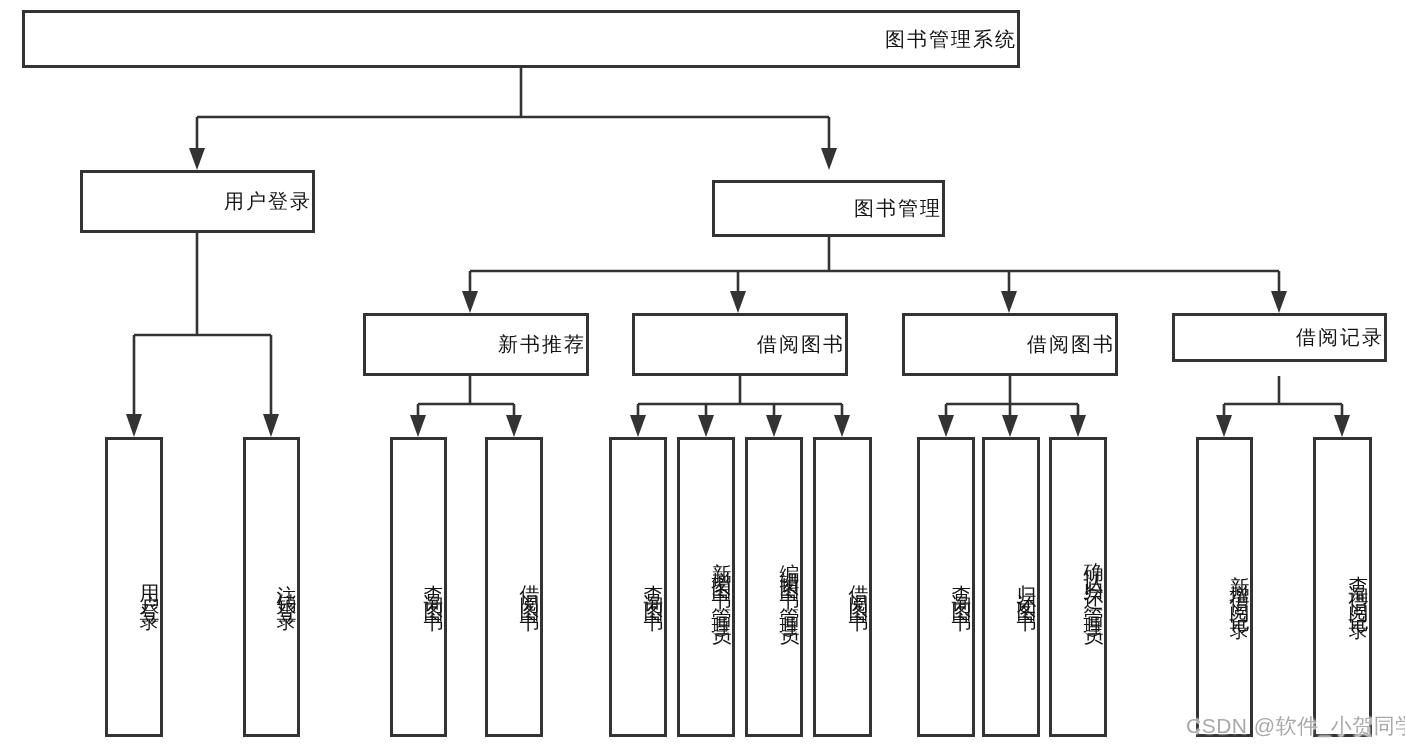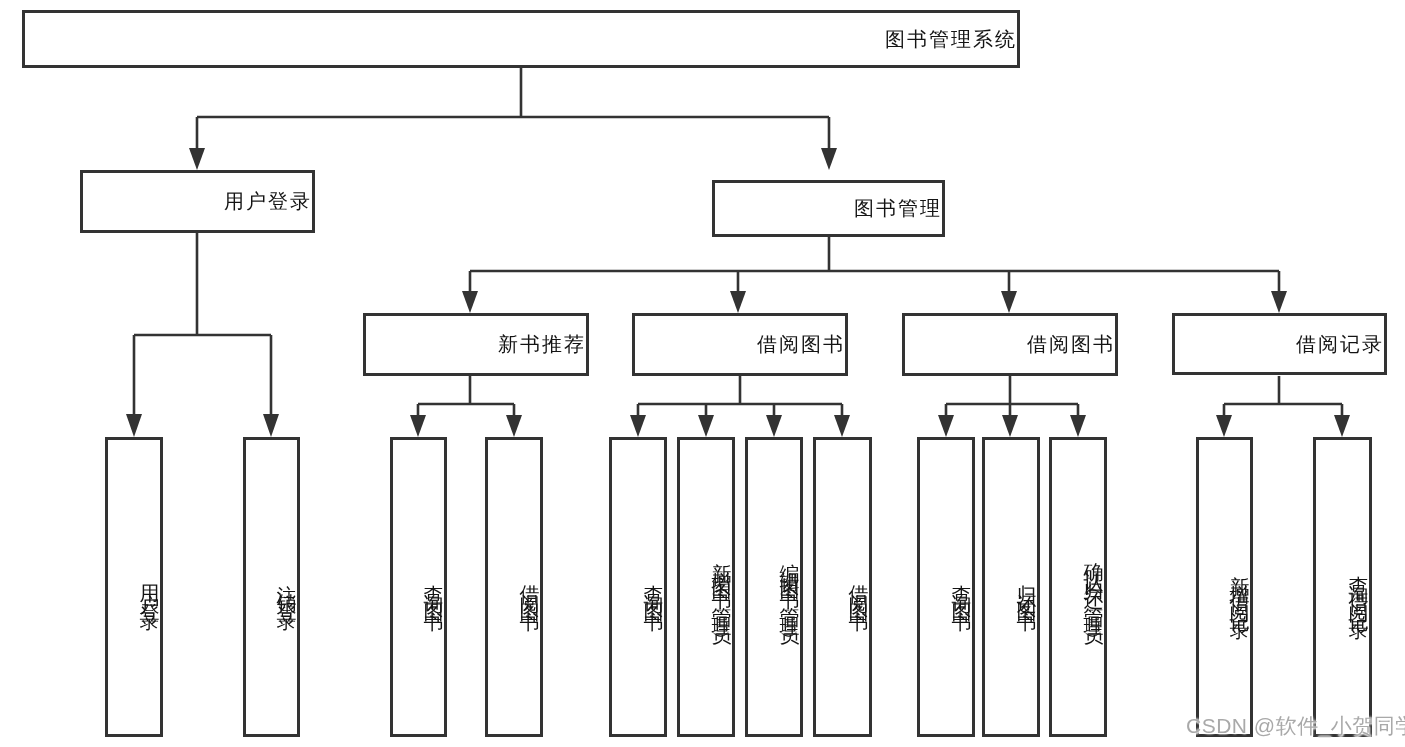--- a/index.html
+++ b/index.html
@@ -86,21 +86,21 @@
 
   <div class="box h" style="left:363px;top:313px;width:226px;height:63px">
     <span>新书推荐</span>
   </div>
   <div class="box h" style="left:632px;top:313px;width:216px;height:63px">
     <span>借阅图书</span>
   </div>
   <div class="box h" style="left:902px;top:313px;width:216px;height:63px">
     <span>借阅图书</span>
   </div>
-  <div class="box h" style="left:1172px;top:313px;width:215px;height:62px">
+  <div class="box h" style="left:1172px;top:313px;width:215px;height:49px">
     <span>借阅记录</span>
   </div>
 
   <div class="box v" style="left:105px;top:437px;width:58px;height:300px">
     <span>用户登录</span>
   </div>
   <div class="box v" style="left:243px;top:437px;width:57px;height:300px">
     <span>注销登录</span>
   </div>
 

